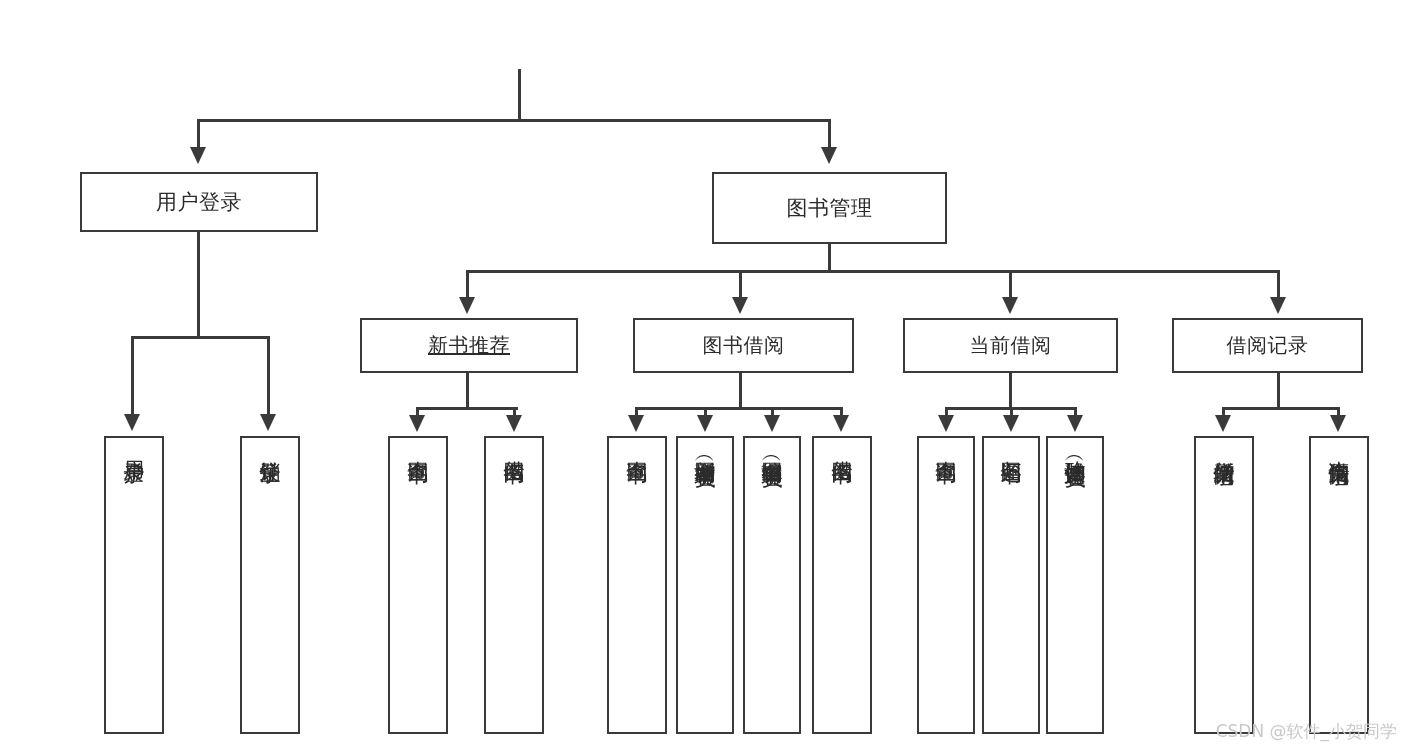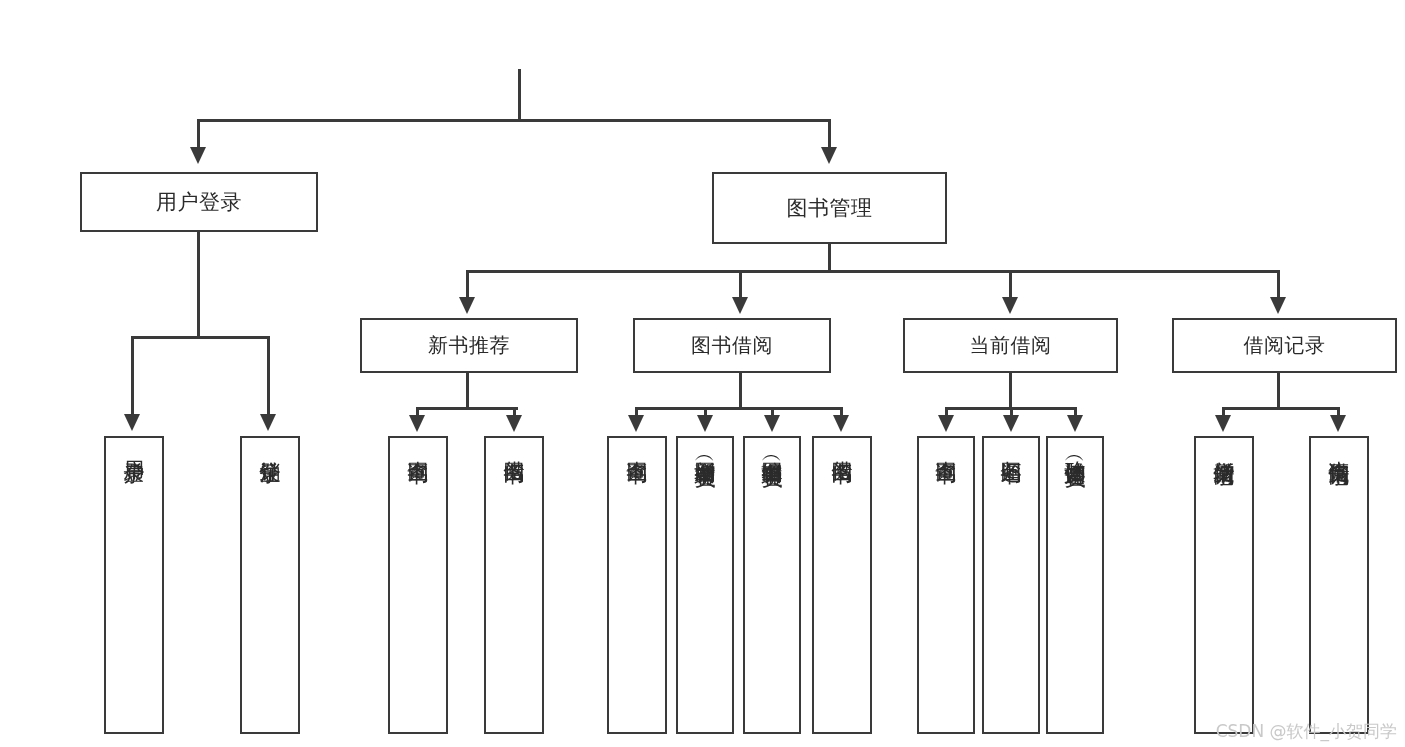--- a/index.html
+++ b/index.html
@@ -125,30 +125,30 @@
 
   <div class="vline" style="left:739px; top:270px; width:3px; height:30px;"></div>
   <div class="arrow" style="left:732px; top:297px;"></div>
 
   <div class="vline" style="left:1009px; top:270px; width:3px; height:30px;"></div>
   <div class="arrow" style="left:1002px; top:297px;"></div>
 
   <div class="vline" style="left:1277px; top:270px; width:3px; height:30px;"></div>
   <div class="arrow" style="left:1270px; top:297px;"></div>
 
-  <div class="node level2" style="left:360px; top:318px; width:218px; height:55px;">
+  <div class="node level2" style="left:360px; top:318px; width:218px; height:55px;text-decoration:underline;">
     <span class="label">新书推荐</span>
   </div>
-  <div class="node level2" style="left:633px; top:318px; width:198px; height:55px;">
+  <div class="node level2" style="left:633px; top:318px; width:221px; height:55px;">
     <span class="label">图书借阅</span>
   </div>
   <div class="node level2" style="left:903px; top:318px; width:215px; height:55px;">
     <span class="label">当前借阅</span>
   </div>
-  <div class="node level2" style="left:1172px; top:318px; width:225px; height:55px;">
+  <div class="node level2" style="left:1172px; top:318px; width:191px; height:55px;">
     <span class="label">借阅记录</span>
   </div>
 
   <div class="vline" style="left:466px; top:373px; width:3px; height:36px;"></div>
   <div class="hline" style="left:416px; top:407px; width:102px; height:3px;"></div>
   <div class="vline" style="left:416px; top:407px; width:3px; height:12px;"></div>
   <div class="arrow" style="left:409px; top:415px;"></div>
   <div class="vline" style="left:513px; top:407px; width:3px; height:12px;"></div>
   <div class="arrow" style="left:506px; top:415px;"></div>
 

